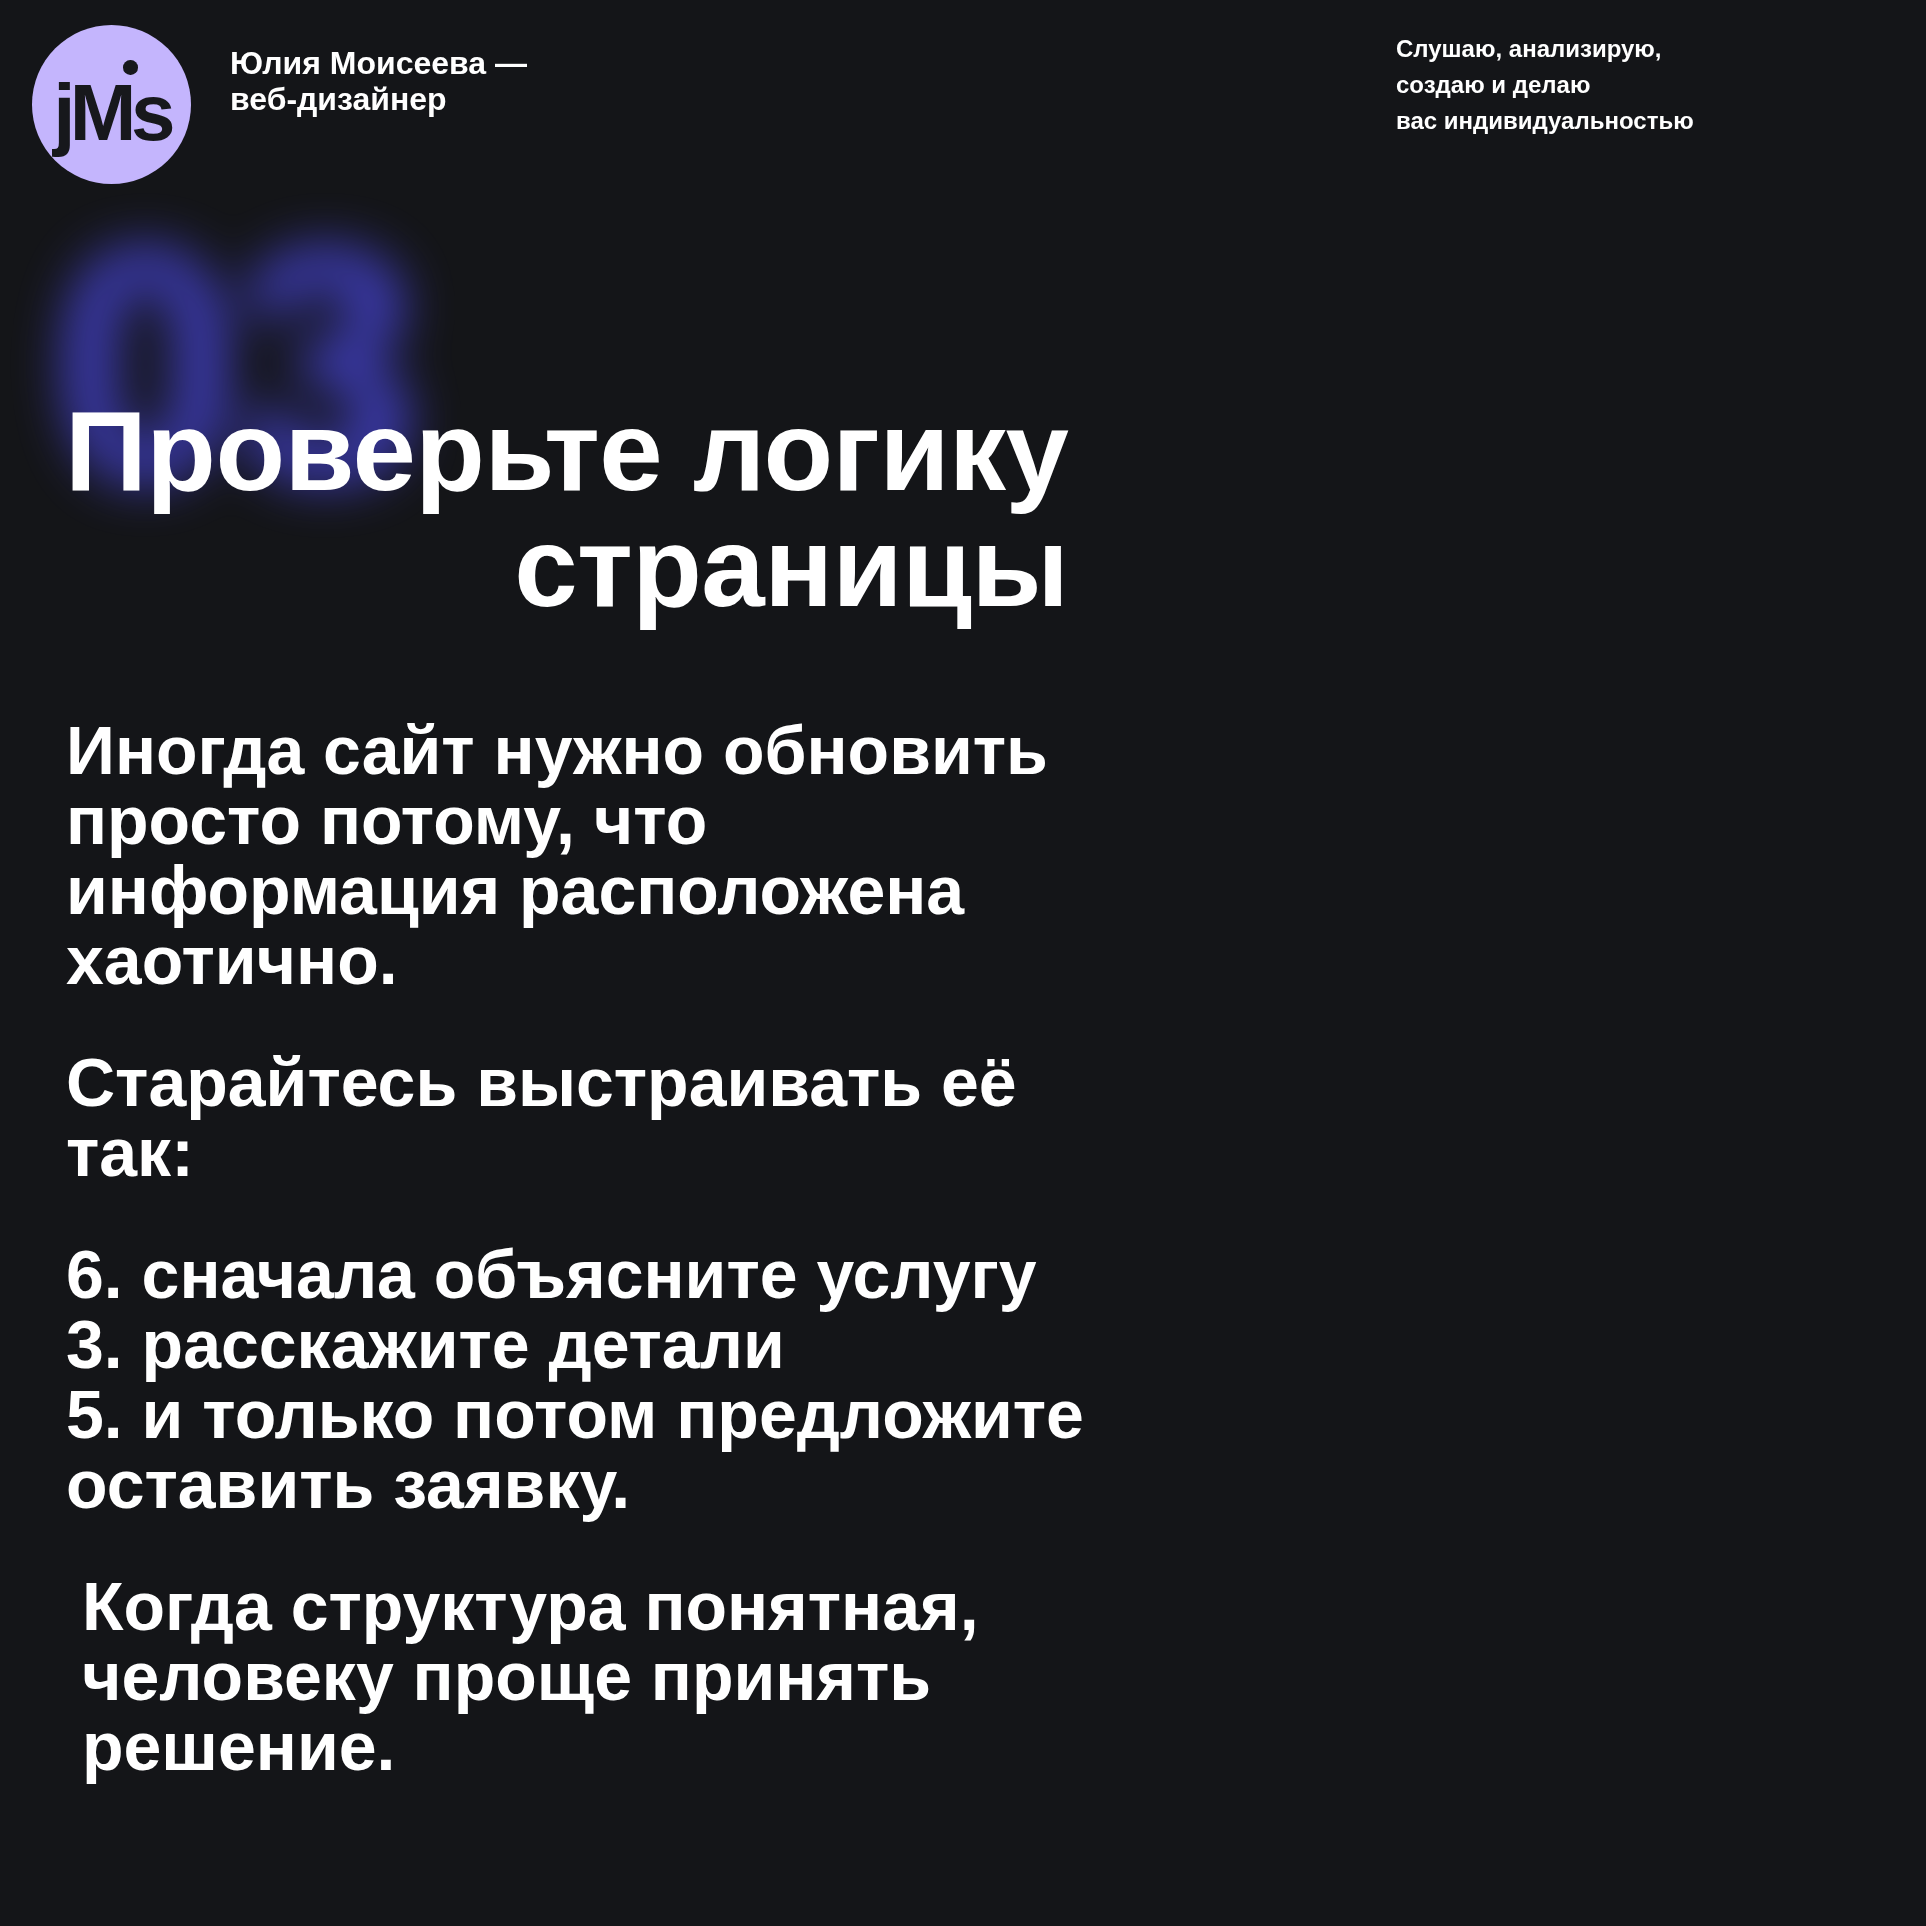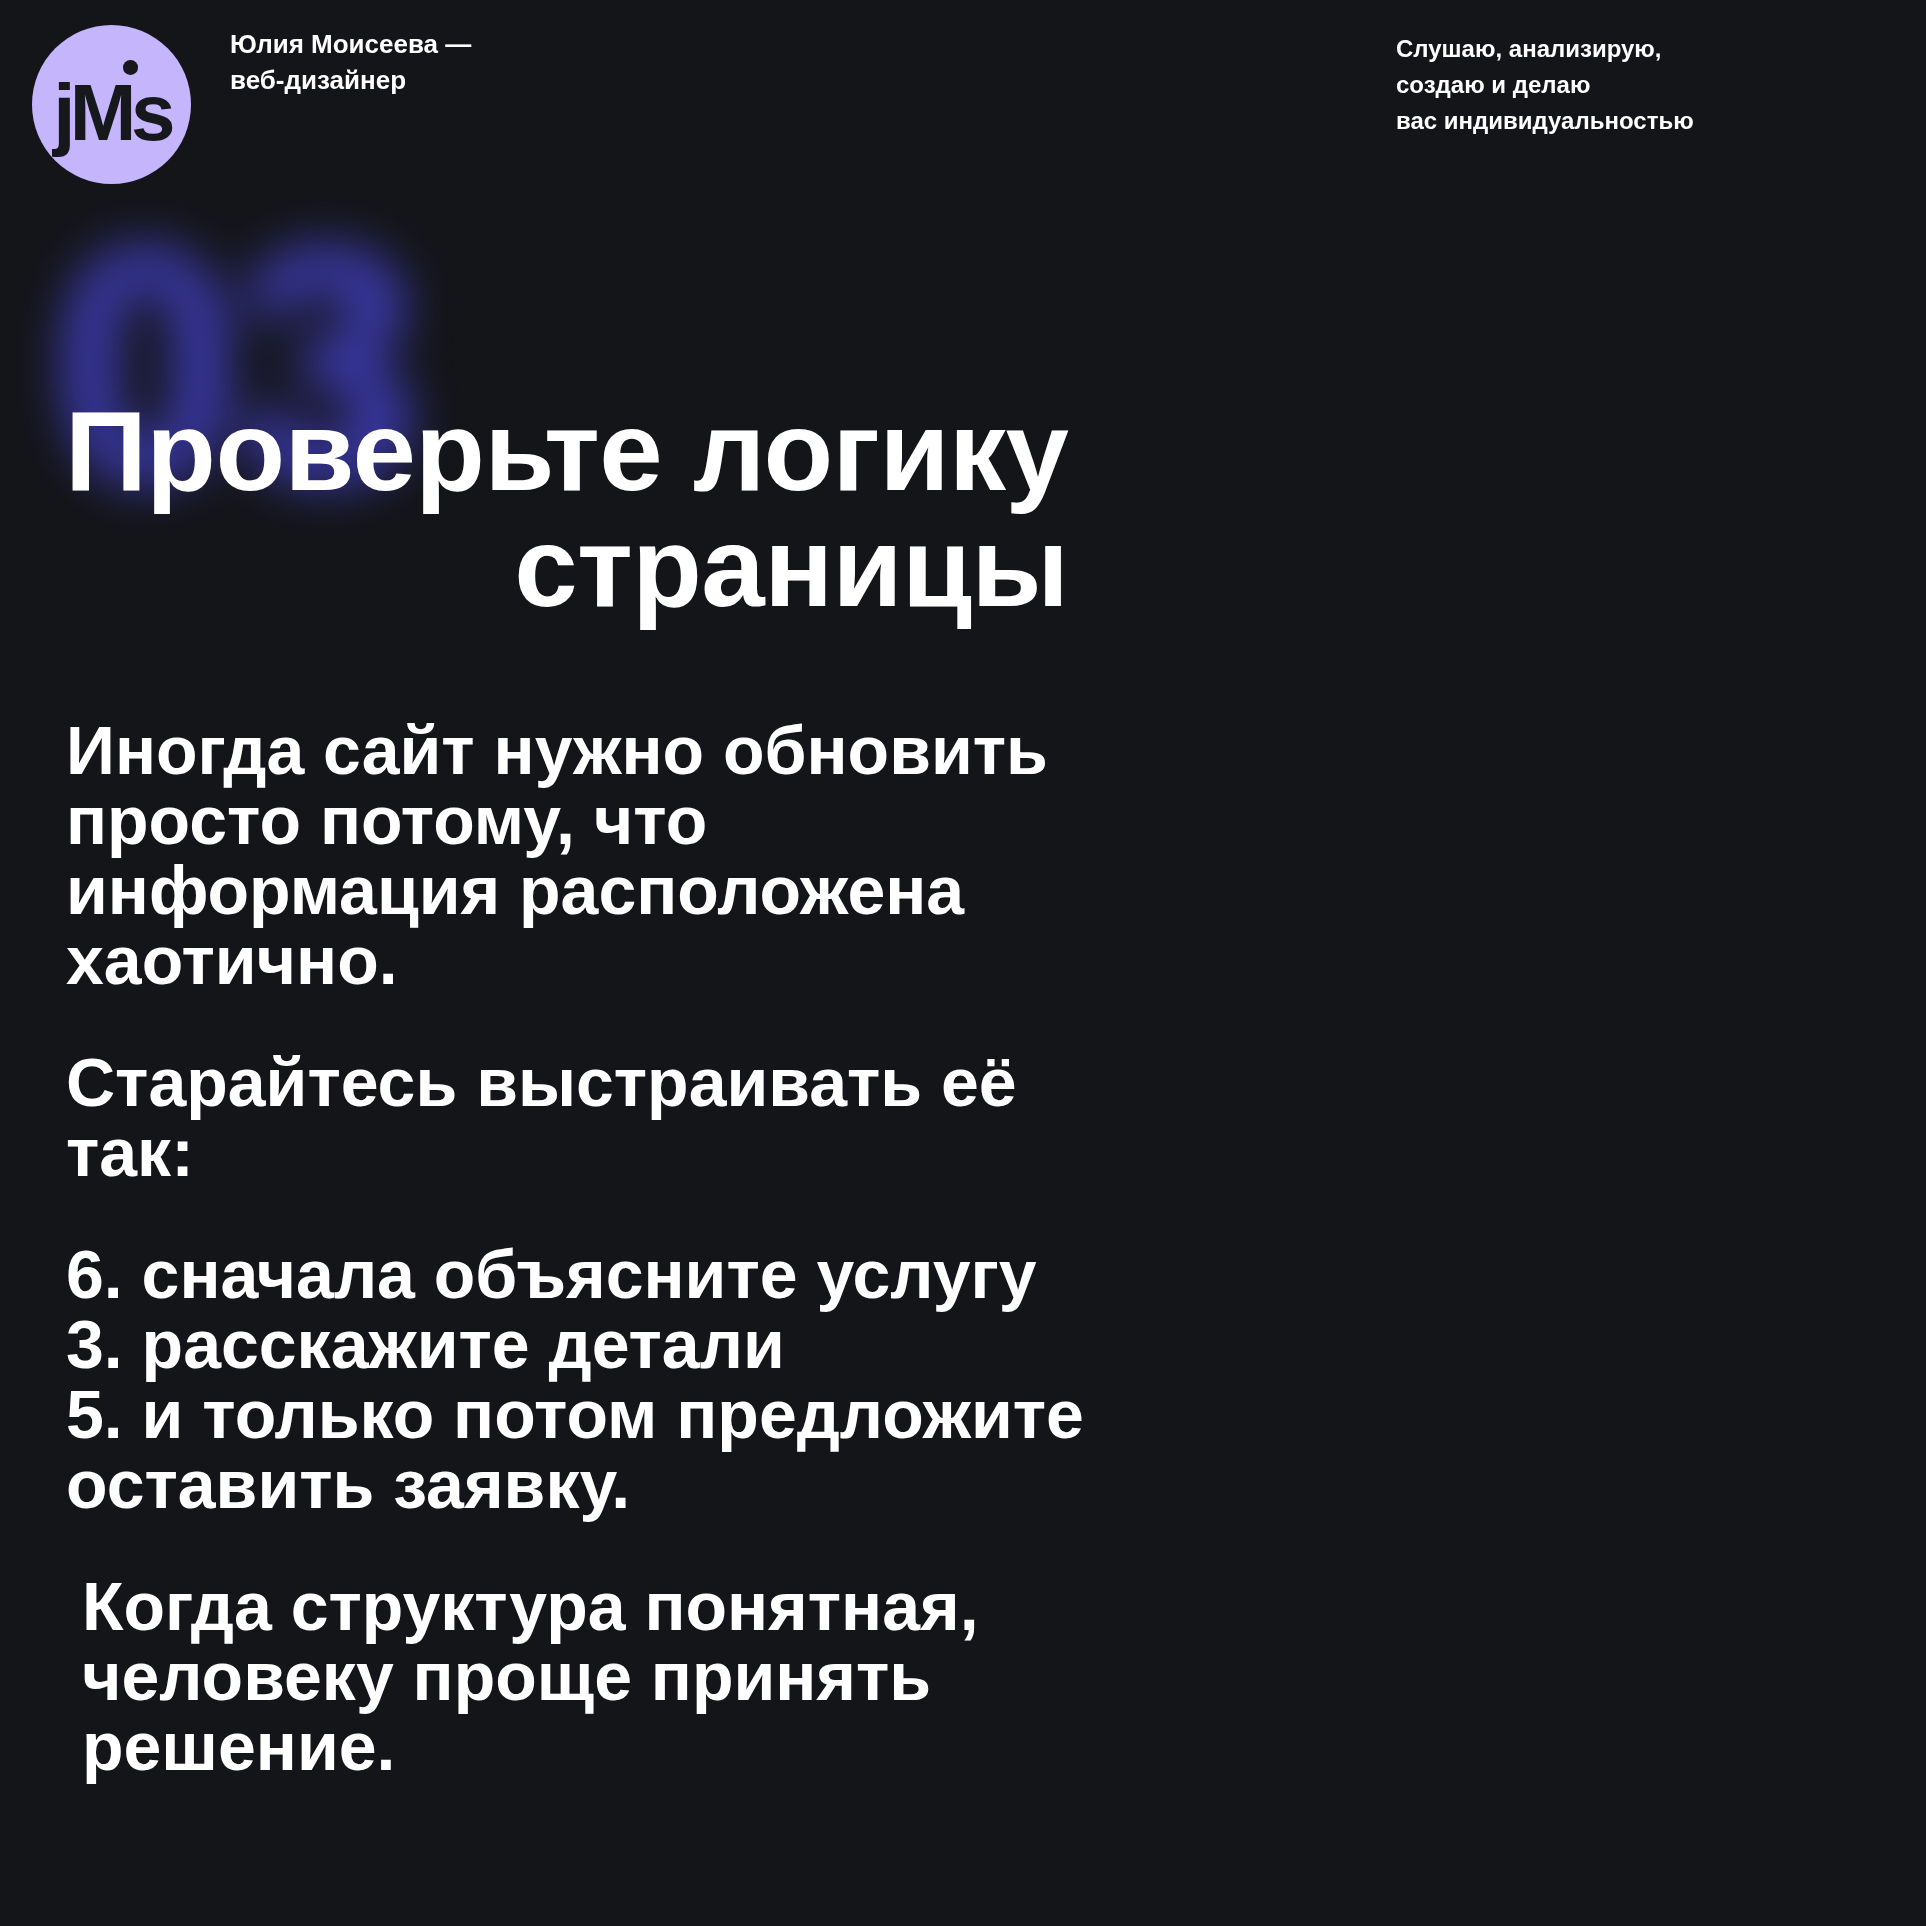--- a/index.html
+++ b/index.html
@@ -27,22 +27,22 @@
     transform: translateY(7.7px);
     line-height: 1;
   }
   .logo-idot {
     position: absolute; width: 14.6px; height: 14.6px; border-radius: 50%;
     background: #17181c; left: 91px; top: 35px;
   }
 
   
   .author {
-    position: absolute; left: 230px; top: 26px;
-    font-size: 26px; line-height: 36px; font-weight: 600;
+    position: absolute; left: 230px; top: 45px;
+    font-size: 32px; line-height: 36px; font-weight: 600;
     white-space: pre-line; letter-spacing: 0;
   }
   .tagline {
     position: absolute; left: 1396px; top: 31px;
     font-size: 24px; line-height: 36px; font-weight: 600;
     white-space: pre-line;
   }
 
   
   .slide-number {

